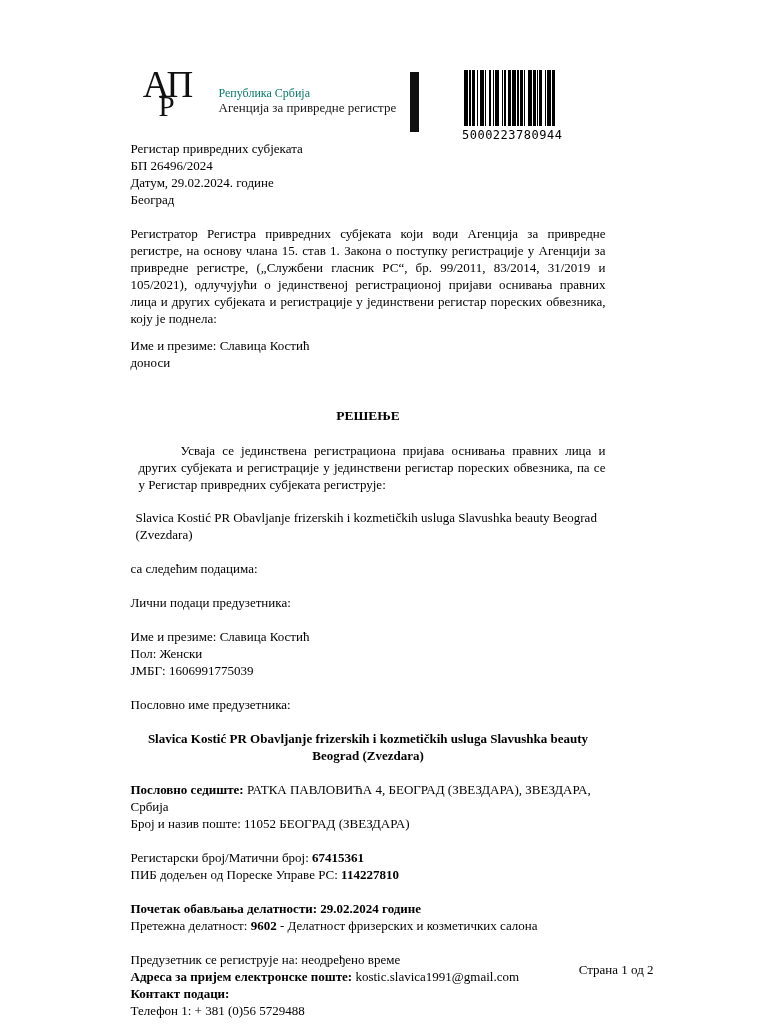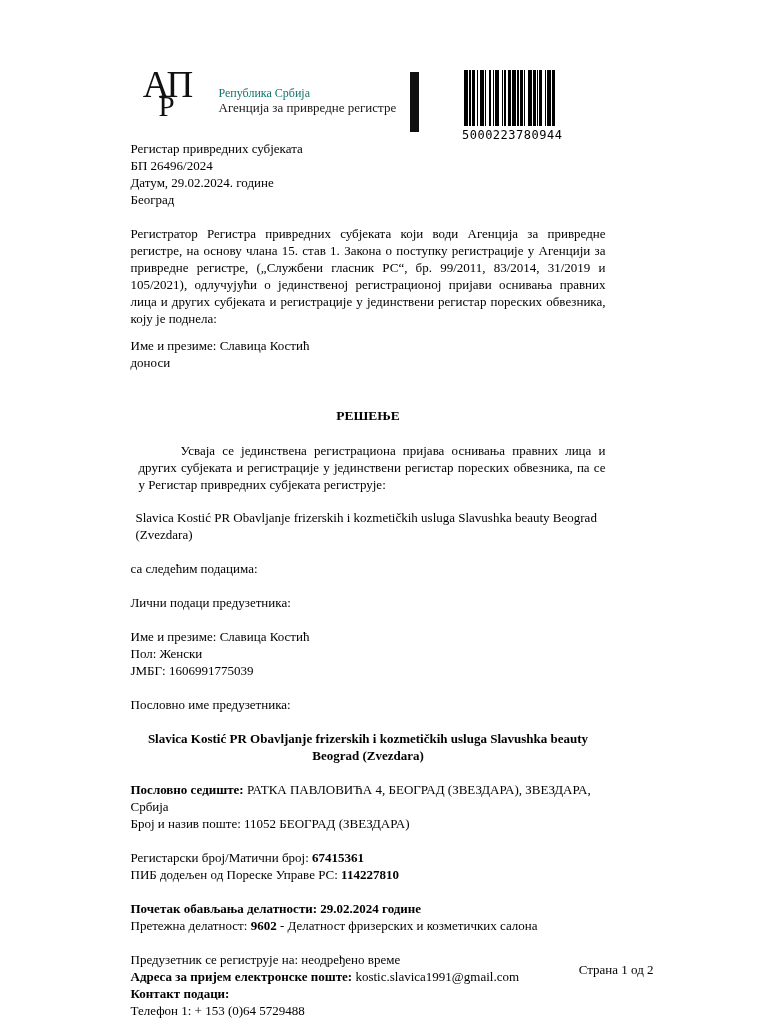--- a/index.html
+++ b/index.html
@@ -219,18 +219,18 @@
 
   <div class="gap-1">
     <p><strong>Почетак обављања делатности: 29.02.2024 године</strong></p>
     <p><span>Претежна делатност:</span> <strong>9602</strong> <span>- Делатност фризерских и козметичких салона</span></p>
   </div>
 
   <div class="gap-1">
     <p>Предузетник се региструје на: неодређено време</p>
     <p><strong>Адреса за пријем електронске поште:</strong> <span>kostic.slavica1991@gmail.com</span></p>
     <p><strong>Контакт подаци:</strong></p>
-    <p>Телефон 1: + 153 (0)64 5729488</p>
+    <p>Телефон 1: + 381 (0)56 5729488</p>
   </div>
 
   <div class="footer-page">Страна 1 од 2</div>
 
 </div>
 
 </body></html>

